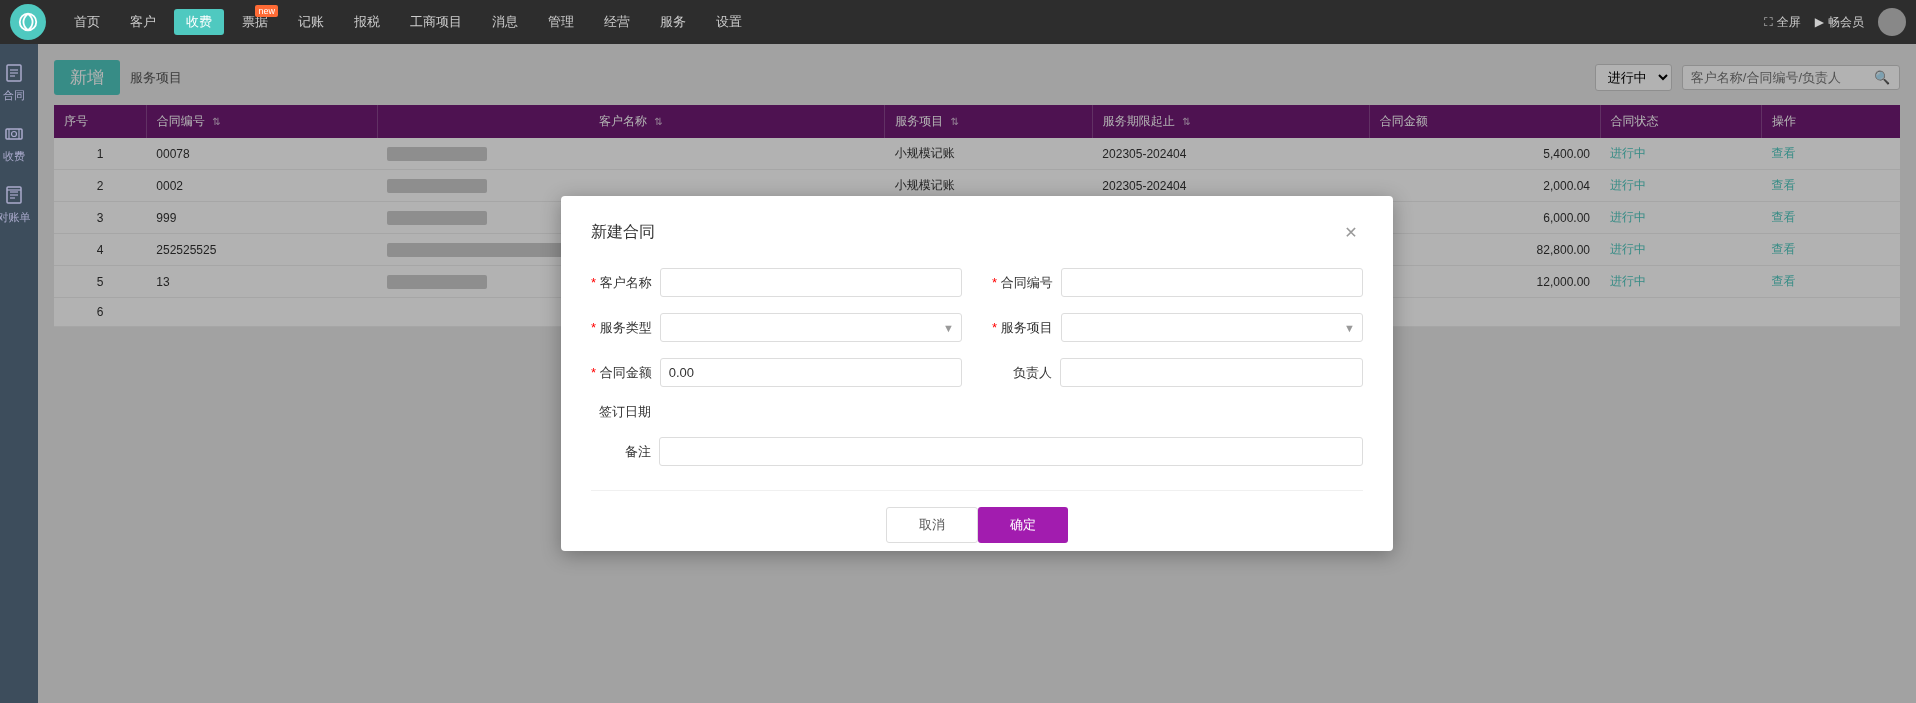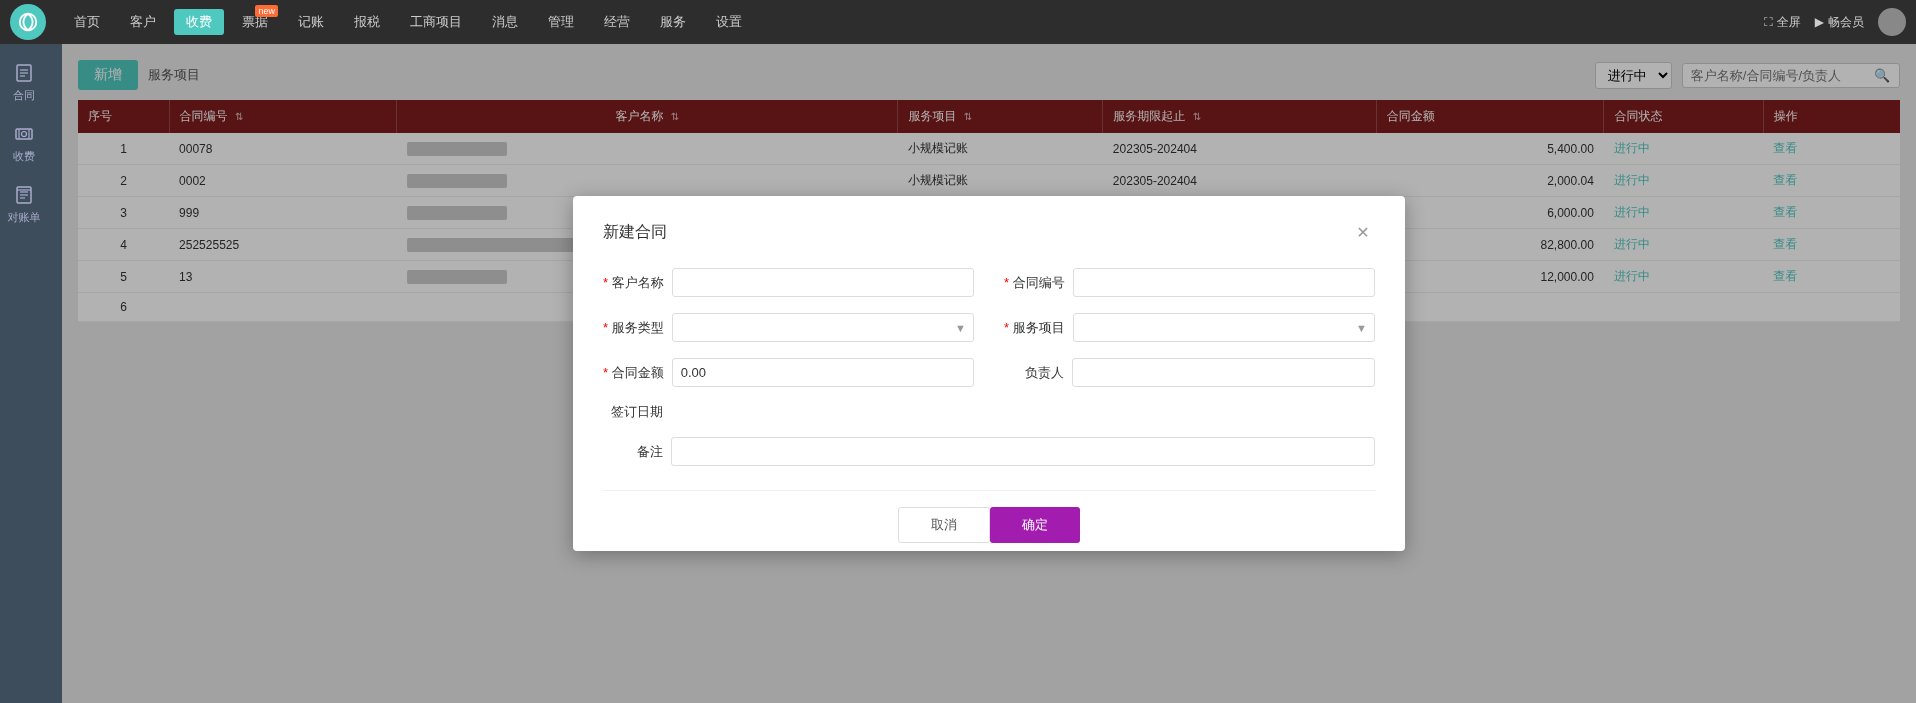--- a/index.html
+++ b/index.html
@@ -29,56 +29,56 @@
     }
     .nav-right { display: flex; align-items: center; gap: 14px; color: #ccc; font-size: 12px; }
     .nav-right-item { display: flex; align-items: center; gap: 4px; cursor: pointer; }
     .nav-avatar { width: 28px; height: 28px; border-radius: 50%; background: #888; }
 
     
     .main-layout { display: flex; height: calc(703px - 44px); }
 
     
     .sidebar {
-      width: 62px; background: #3d4d5c; display: flex; flex-direction: column;
-      align-items: flex-start; padding-top: 10px; gap: 4px;
+      width: 38px; background: #3d4d5c; display: flex; flex-direction: column;
+      align-items: flex-end; padding-top: 10px; gap: 4px;
     }
     .sidebar-item {
       width: 48px; display: flex; flex-direction: column; align-items: center;
       padding: 8px 4px; cursor: pointer; color: #aac; border-radius: 4px;
       font-size: 11px; gap: 4px;
     }
     .sidebar-icon { width: 22px; height: 22px; display: flex; align-items: center; justify-content: center; }
 
     
     .content-area { flex: 1; padding: 16px; position: relative; overflow: hidden; }
 
     
     .toolbar { display: flex; align-items: center; gap: 10px; margin-bottom: 10px; }
     .btn-new {
       background: #4fc9c0; color: #fff; border: none; padding: 6px 16px;
-      border-radius: 3px; cursor: pointer; font-size: 14px;
+      border-radius: 3px; cursor: pointer; font-size: 17px;
     }
     .toolbar-title { color: #555; font-size: 13px; }
     .toolbar-spacer { flex: 1; }
     .status-select {
       border: 1px solid #ccc; padding: 4px 8px; border-radius: 3px;
       background: #fff; font-size: 13px; cursor: pointer;
     }
     .search-box {
       display: flex; align-items: center;
       border: 1px solid #ccc; border-radius: 3px; background: #fff;
       padding: 4px 8px; gap: 4px;
     }
     .search-input { border: none; outline: none; font-size: 13px; width: 180px; }
 
     
     .data-table { width: 100%; border-collapse: collapse; background: #fff; }
     .data-table th {
-      background: #7f1d1d; color: #fff; padding: 8px 10px;
+      background: #701a75; color: #fff; padding: 8px 10px;
       text-align: left; font-weight: normal; font-size: 12px;
       border-right: 1px solid rgba(255,255,255,0.2);
     }
     .data-table th:last-child { border-right: none; }
     .data-table td {
       padding: 7px 10px; border-bottom: 1px solid #eee;
       font-size: 12px; color: #333;
     }
     .sort-arrow { font-size: 10px; color: rgba(255,255,255,0.7); margin-left: 4px; }
     .status-badge { color: #4fc9c0; }

